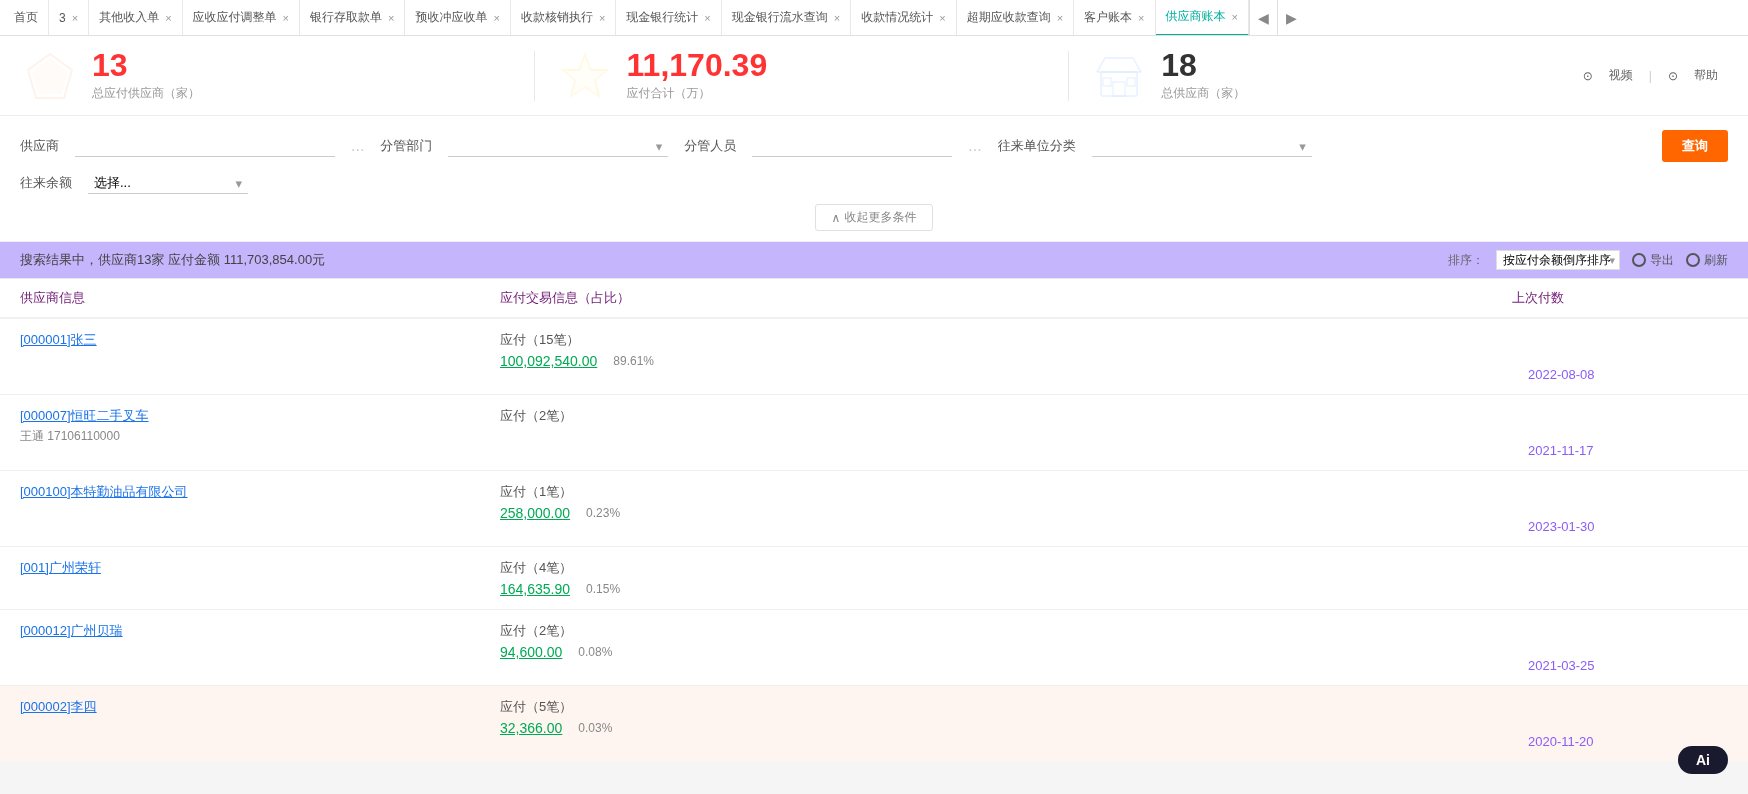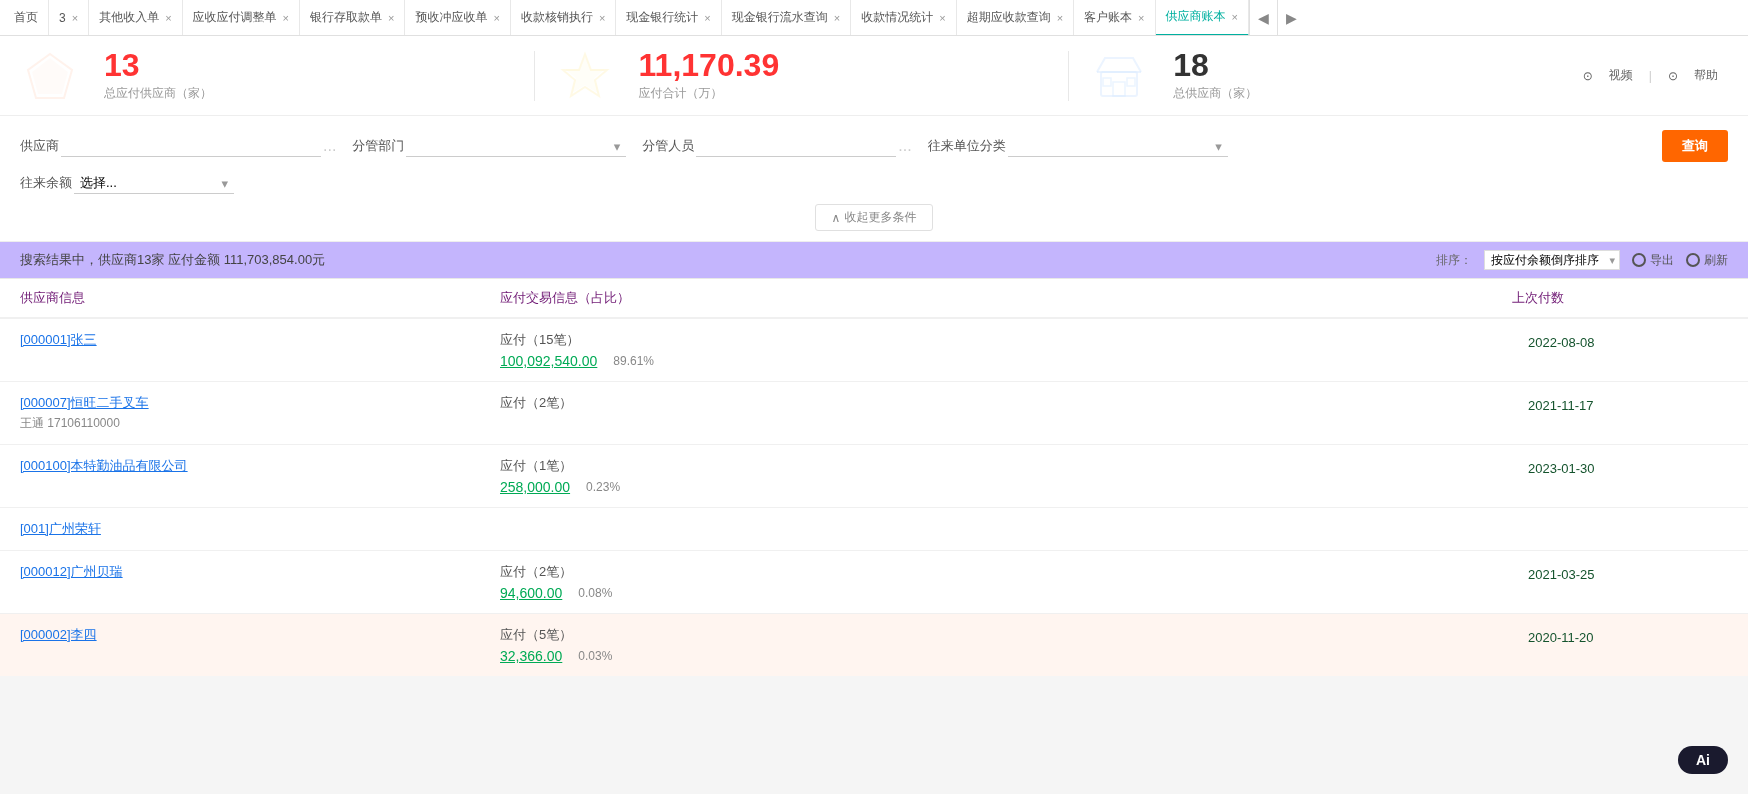--- a/index.html
+++ b/index.html
@@ -52,21 +52,21 @@
       background: #fff;
       padding: 12px 20px;
       border-bottom: 1px solid #eee;
       align-items: center;
       gap: 0;
     }
     .summary-card {
       display: flex;
       align-items: center;
       flex: 1;
-      gap: 24px;
+      gap: 12px;
     }
     .summary-card .icon-wrap {
       width: 60px;
       height: 55px;
       display: flex;
       align-items: center;
       justify-content: center;
       font-size: 36px;
       opacity: 0.25;
     }
@@ -110,21 +110,21 @@
     }
     .filter-row {
       display: flex;
       align-items: center;
       gap: 16px;
       margin-bottom: 10px;
     }
     .filter-item {
       display: flex;
       align-items: center;
-      gap: 2px;
+      gap: 16px;
     }
     .filter-label {
       font-size: 13px;
       color: #555;
       white-space: nowrap;
     }
     .filter-input {
       border: none;
       border-bottom: 1px solid #ccc;
       outline: none;
@@ -216,21 +216,21 @@
     .result-actions .sort-label { color: #666; }
     .sort-select-wrap {
       position: relative;
       display: inline-flex;
       align-items: center;
     }
     .result-actions select {
       border: 1px solid #ddd;
       background: #fff;
       font-size: 12px;
-      padding: 2px 20px 2px 6px;
+      padding: 2px 8px 2px 6px;
       appearance: none;
       cursor: pointer;
       outline: none;
     }
     .sort-select-wrap::after {
       content: '▾';
       position: absolute;
       right: 5px;
       top: 50%;
       transform: translateY(-50%);
@@ -308,22 +308,23 @@
       flex-direction: column;
       gap: 4px;
     }
     .payable-label { font-size: 13px; color: #555; }
     .payable-amount { font-size: 14px; color: #00aa55; text-decoration: underline; cursor: pointer; }
     .payable-pct { font-size: 12px; color: #888; margin-left: 16px; }
     .payable-row { display: flex; align-items: center; }
     .cell-lastpay {
       flex: 0 0 200px;
       font-size: 13px;
-      color: #14532d;
+      color: #8b5cf6;
       padding-top: 4px;
+      margin-top: 32px;
     }
     .table-wrapper {
       position: relative;
       overflow: hidden;
     }
   </style>
 </head>
 <body>
 
 <div class="top-nav">
@@ -564,20 +565,29 @@
         </div>
         <div class="cell-lastpay col-lastpay">2023-01-30</div>
       </div>
     </div>
 
     <div class="table-row-wrap">
       <div class="table-row">
         <div class="cell-supplier col-supplier">
           <span class="supplier-link">[001]广州荣轩</span>
         </div>
+        <div class="cell-payable col-payable">
+          <div class="payable-row">
+            <span class="payable-label">应付（4笔）</span>
+          </div>
+          <div class="payable-row">
+            <span class="payable-amount">164,635.90</span>
+            <span class="payable-pct">0.15%</span>
+          </div>
+        </div>
         <div class="cell-lastpay col-lastpay"></div>
       </div>
     </div>
 
     <div class="table-row-wrap">
       <div class="table-row">
         <div class="cell-supplier col-supplier">
           <span class="supplier-link">[000012]广州贝瑞</span>
         </div>
         <div class="cell-payable col-payable">

